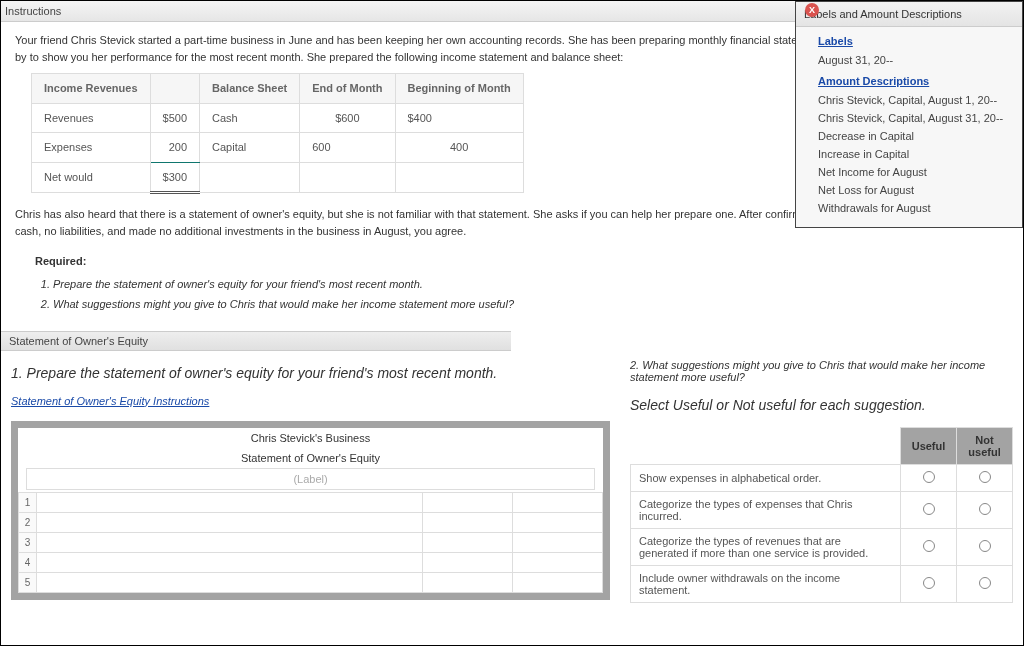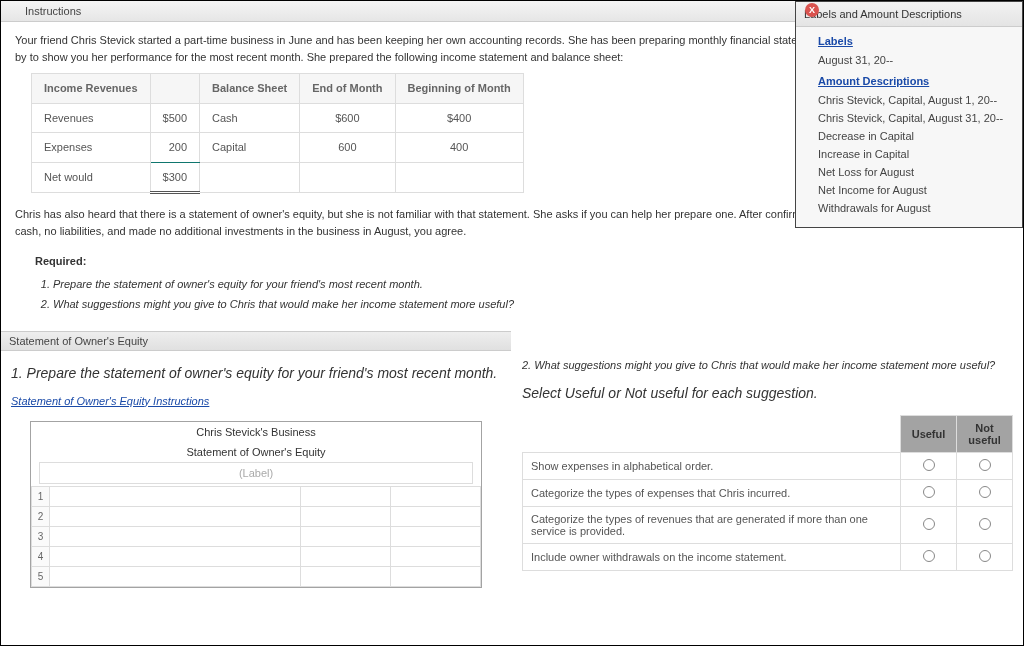--- a/index.html
+++ b/index.html
@@ -16,21 +16,21 @@
   }
   .top-section {
     position: relative;
   }
   .instructions-panel {
     position: relative;
   }
   .header-bar {
     background: linear-gradient(#f5f5f5, #e6e6e6);
     border-bottom: 1px solid #ccc;
-    padding: 4px 24px;
+    padding: 4px 4px;
     font-weight: normal;
     color: #444;
     font-size: 11px;
   }
   .instructions-body {
     padding: 10px 14px;
     line-height: 1.5;
     color: #333;
   }
   .instructions-body p { margin-bottom: 8px; }
@@ -113,23 +113,22 @@
   .lower {
     display: flex;
     padding: 8px 10px 0 10px;
     gap: 20px;
   }
   .left-col { flex: 1; }
   .right-col { flex: 1; }
   .italic-note { font-style: italic; color: #333; margin: 6px 0 14px 0; font-size: 14px; }
   .link-blue { color: #1a4aa8; text-decoration: underline; font-style: italic; font-size: 11px; margin-bottom: 14px; display: inline-block; }
   .soe-form {
-    border: 1px solid #a3a3a3;
-    width: 452px;
-    margin-left: 19px;
+    border: 7px solid #a3a3a3;
+    width: 599px;
   }
   .soe-form .title1, .soe-form .title2 {
     text-align: center;
     padding: 4px;
     font-size: 11px;
     color: #333;
   }
   .soe-form .label-row {
     text-align: center;
     color: #aaa;
@@ -184,22 +183,22 @@
     <div class="side-panel">
       <div class="side-header">Labels and Amount Descriptions</div>
       <div class="side-body">
         <span class="link-label">Labels</span>
         <div class="item">August 31, 20--</div>
         <span class="link-label" style="margin-top:6px;">Amount Descriptions</span>
         <div class="item">Chris Stevick, Capital, August 1, 20--</div>
         <div class="item">Chris Stevick, Capital, August 31, 20--</div>
         <div class="item">Decrease in Capital</div>
         <div class="item">Increase in Capital</div>
+        <div class="item">Net Income for August</div>
         <div class="item">Net Loss for August</div>
-        <div class="item">Net Income for August</div>
         <div class="item">Withdrawals for August</div>
       </div>
     </div>
 
     <div class="instructions-body" style="">
       <p>Your friend Chris Stevick started a part-time business in June and has been keeping her own accounting records. She has been preparing monthly financial statements. At the end of August, she stopped by to show you her performance for the most recent month. She prepared the following income statement and balance sheet:</p>
 
       <table class="fin-table">
         <tbody>
             <tr>
@@ -207,27 +206,27 @@
           <th></th>
           <th>Balance Sheet</th>
           <th>End of Month</th>
           <th>Beginning of Month</th>
         </tr>
         <tr>
           <td>Revenues</td>
           <td class="num">$500</td>
           <td>Cash</td>
           <td style="text-align:center">$600</td>
-          <td style="text-align:center">$400</td>
+          <td style="text-align:left">$400</td>
         </tr>
         <tr>
           <td>Expenses</td>
           <td class="num" style="border-bottom:1px solid #0f766e">200</td>
           <td>Capital</td>
-          <td style="text-align:center">600</td>
+          <td style="">600</td>
           <td style="text-align:center">400</td>
         </tr>
         <tr>
           <td>Net would</td>
           <td class="num nettop" style="border-bottom:3px double #555">$300</td>
           <td></td>
           <td></td>
           <td></td>
         </tr>
       </tbody>

